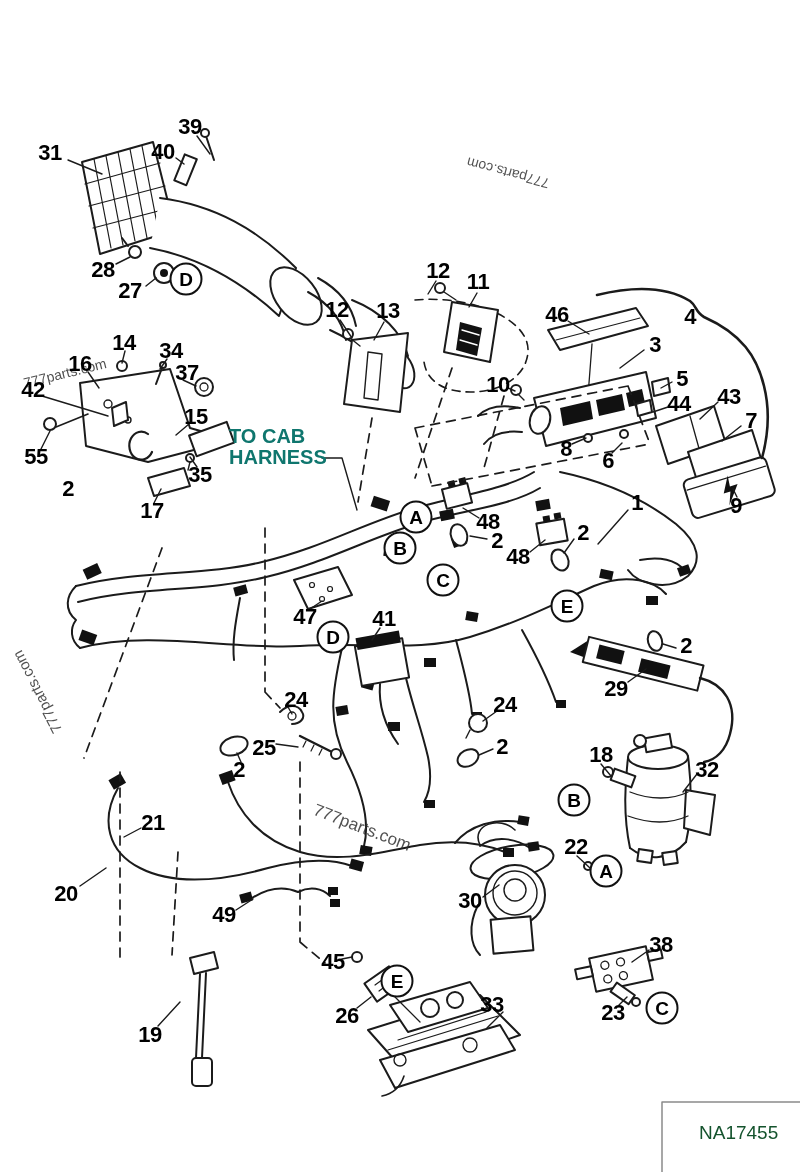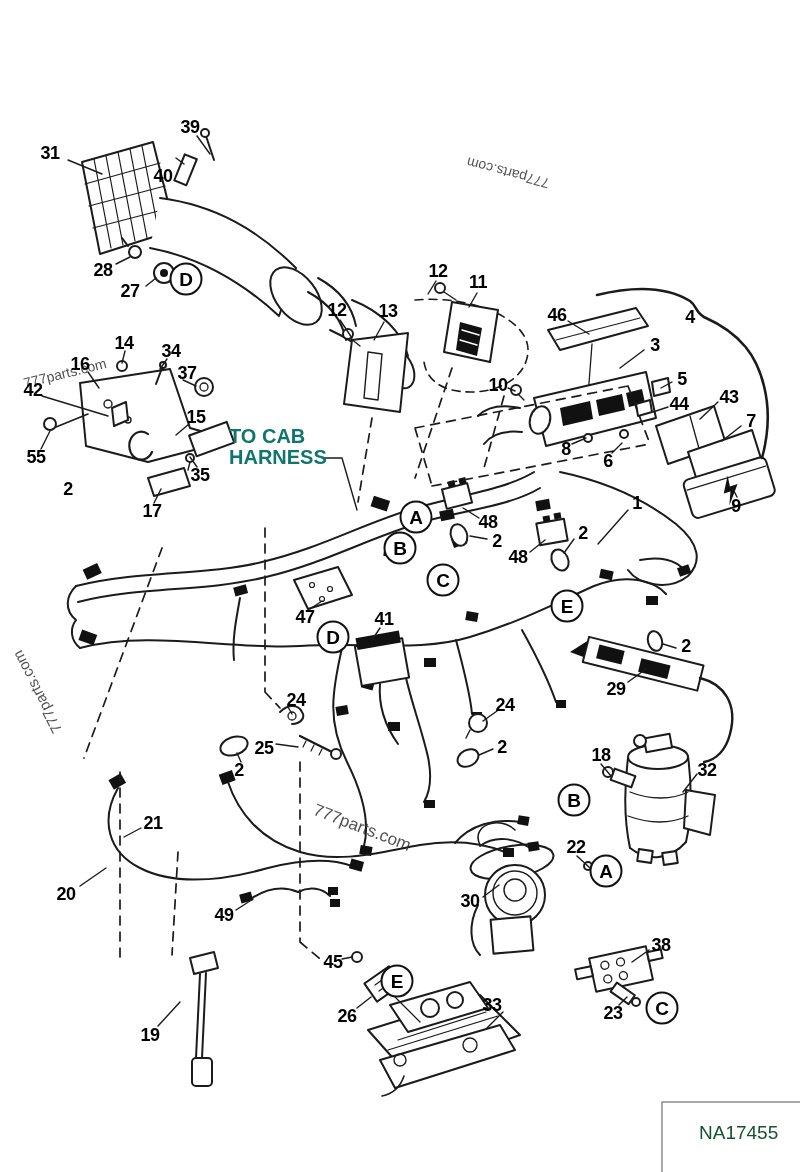--- a/index.html
+++ b/index.html
@@ -1,21 +1,21 @@
 <!DOCTYPE html>
 <html><head>
 <meta charset="utf-8">
 <style>
   html,body{margin:0;padding:0;background:#fff;}
   .page{position:relative;width:800px;height:1172px;background:#fff;overflow:hidden;
         font-family:"Liberation Sans",sans-serif;}
   .art{position:absolute;left:0;top:0;}
   .layer{position:absolute;left:0;top:0;width:100%;height:100%;pointer-events:none;}
   .callout{position:absolute;transform:translate(-50%,-50%);color:#000;white-space:nowrap;}
-  .callout.number{font-weight:700;font-size:18px;letter-spacing:-0.5px;}
+  .callout.number{font-weight:700;font-size:22px;letter-spacing:-0.5px;}
   .callout.letter{width:33px;height:33px;border:2.5px solid #111;border-radius:50%;
         background:#fff;display:flex;align-items:center;justify-content:center;
         font-weight:700;font-size:19px;box-sizing:border-box;}
   .watermark{position:absolute;color:#2b2b2b;opacity:.82;white-space:nowrap;
         font-family:"Liberation Sans",sans-serif;}
   .note{position:absolute;left:229px;top:426px;font-weight:700;font-size:20px;
         line-height:1.05;color:#0f766e;}
   .drawing-number{position:absolute;left:699px;top:1122px;font-size:19px;color:#14532d;}
 </style>
 </head>
@@ -302,21 +302,21 @@
 
   <div class="layer">
       <div class="watermark" style="left: 65px; top: 373px; font-size: 14px; transform: translate(-50%, -50%) rotate(-14deg);">777parts.com</div>
       <div class="watermark" style="left: 508px; top: 173px; font-size: 14px; transform: translate(-50%, -50%) rotate(195deg);">777parts.com</div>
       <div class="watermark" style="left: 37px; top: 692px; font-size: 15px; transform: translate(-50%, -50%) rotate(243deg);">777parts.com</div>
       <div class="watermark" style="left: 362px; top: 828px; font-size: 17px; transform: translate(-50%, -50%) rotate(21deg);">777parts.com</div>
     </div>
   <div class="layer">
       <div class="callout number" style="left: 50px; top: 153px;">31</div>
       <div class="callout number" style="left: 190px; top: 127px;">39</div>
-      <div class="callout number" style="left: 163px; top: 152px; margin-top: 24px;">40</div>
+      <div class="callout number" style="left: 163px; top: 152px;">40</div>
       <div class="callout number" style="left: 103px; top: 270px;">28</div>
       <div class="callout number" style="left: 130px; top: 291px;">27</div>
       <div class="callout letter" style="left: 186px; top: 279px;">D</div>
       <div class="callout number" style="left: 337px; top: 310px;">12</div>
       <div class="callout number" style="left: 388px; top: 311px;">13</div>
       <div class="callout number" style="left: 438px; top: 271px;">12</div>
       <div class="callout number" style="left: 478px; top: 282px;">11</div>
       <div class="callout number" style="left: 498px; top: 385px;">10</div>
       <div class="callout number" style="left: 557px; top: 315px;">46</div>
       <div class="callout number" style="left: 655px; top: 345px;">3</div>

